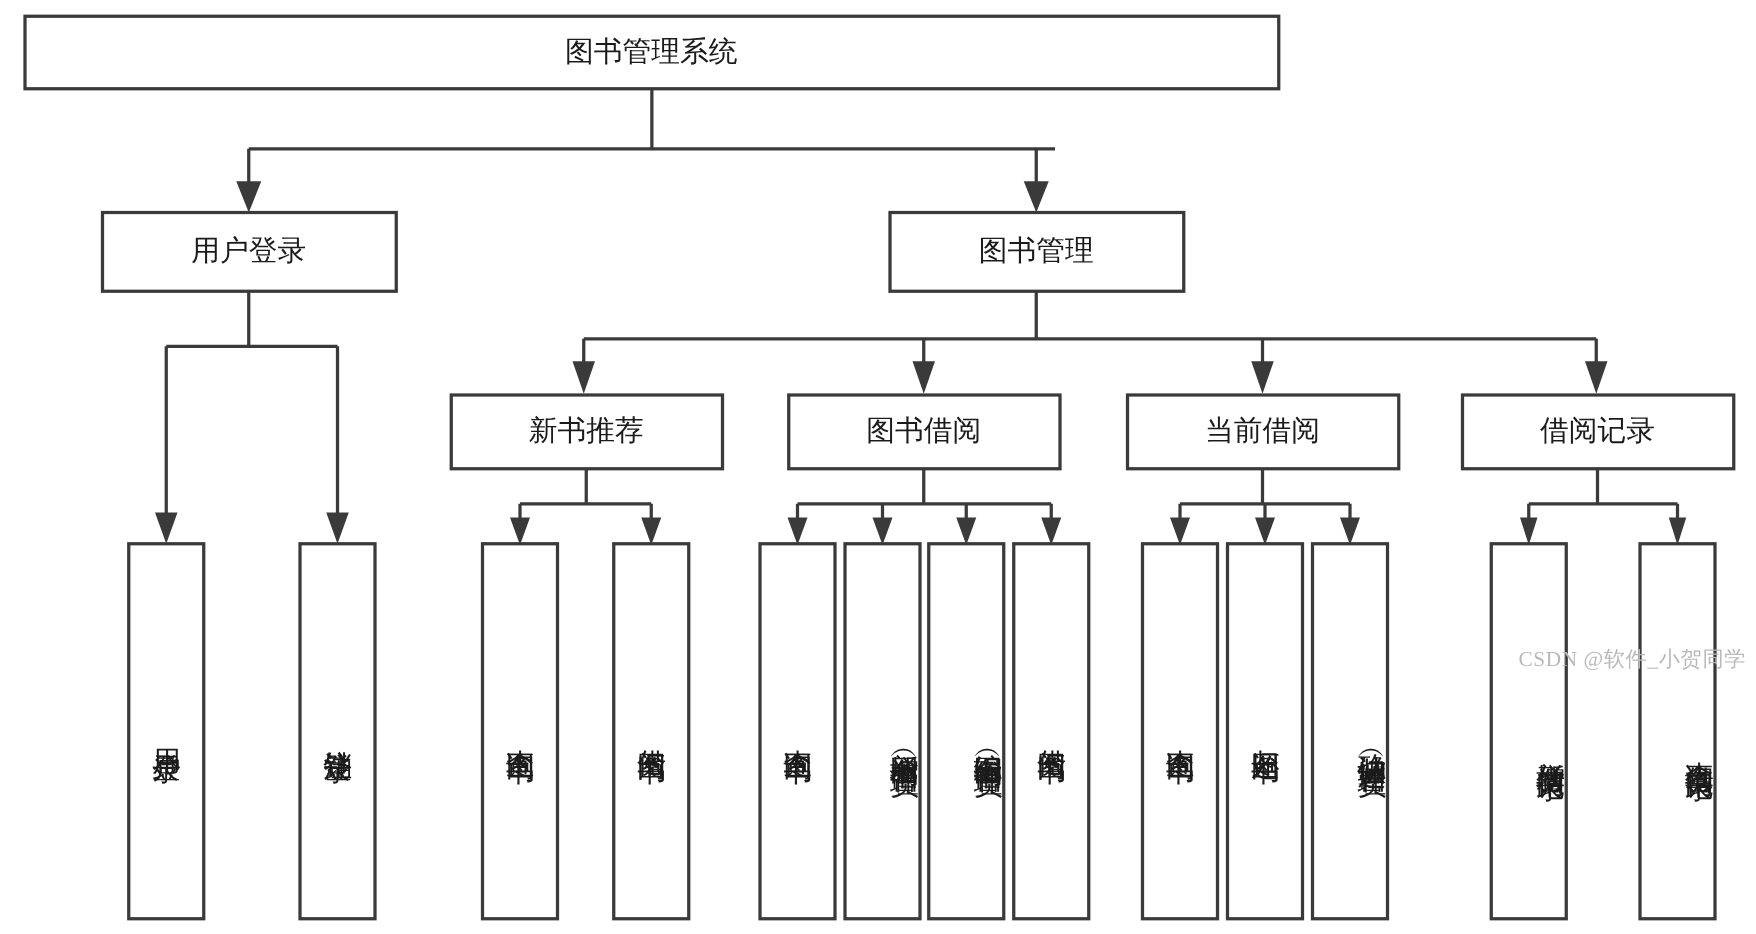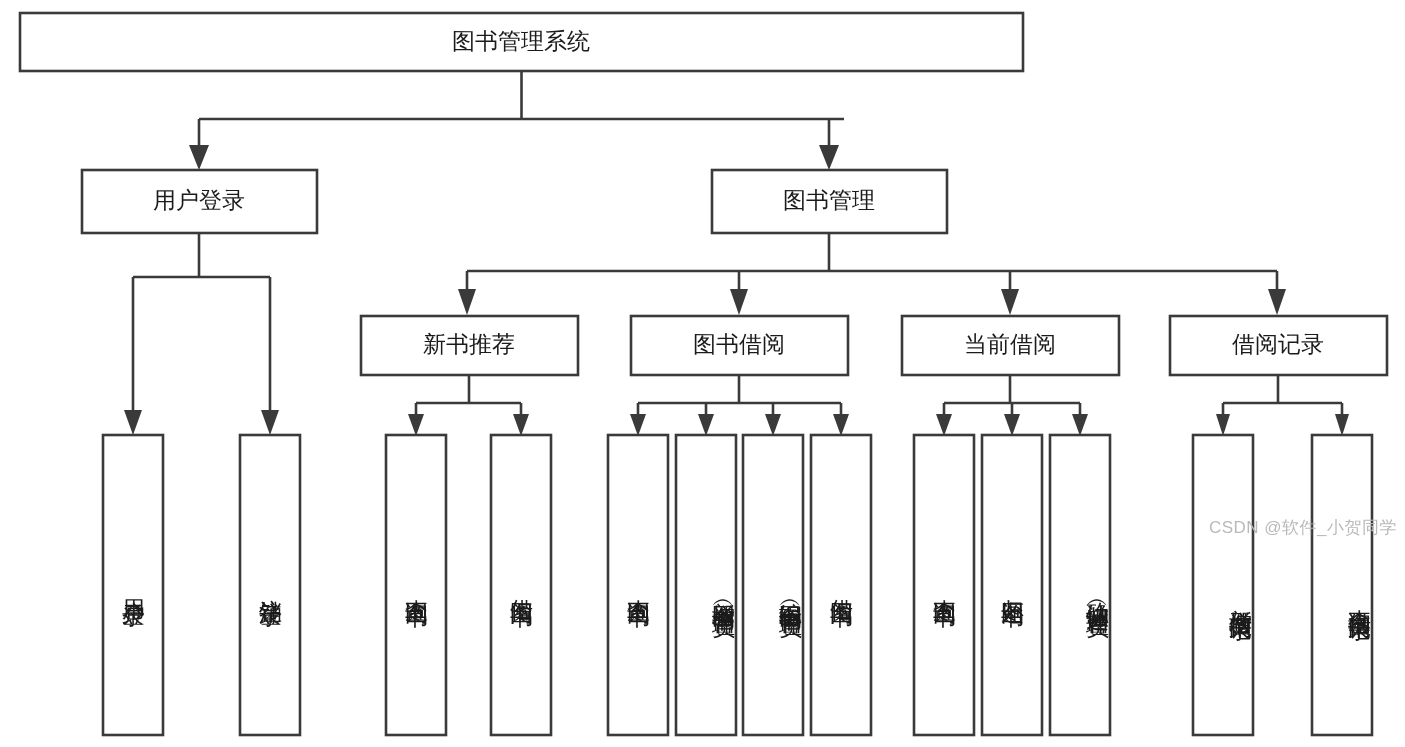--- a/index.html
+++ b/index.html
@@ -57,21 +57,21 @@
     color: #1b1b1b;
     letter-spacing: 2px;
     text-align: center;
     white-space: nowrap;
     pointer-events: none;
   }
   .watermark {
     position: absolute;
     right: 8px;
     bottom: 6px;
-    font-family: Liberation Sans, sans-serif;
+    font-family: Liberation Serif, serif;
     font-size: 17px;
     color: #b9b9b9;
     white-space: nowrap;
     letter-spacing: 0.5px;
   }
 </style>
 </head>
 <body>
 
 <div id="diagram-root">

